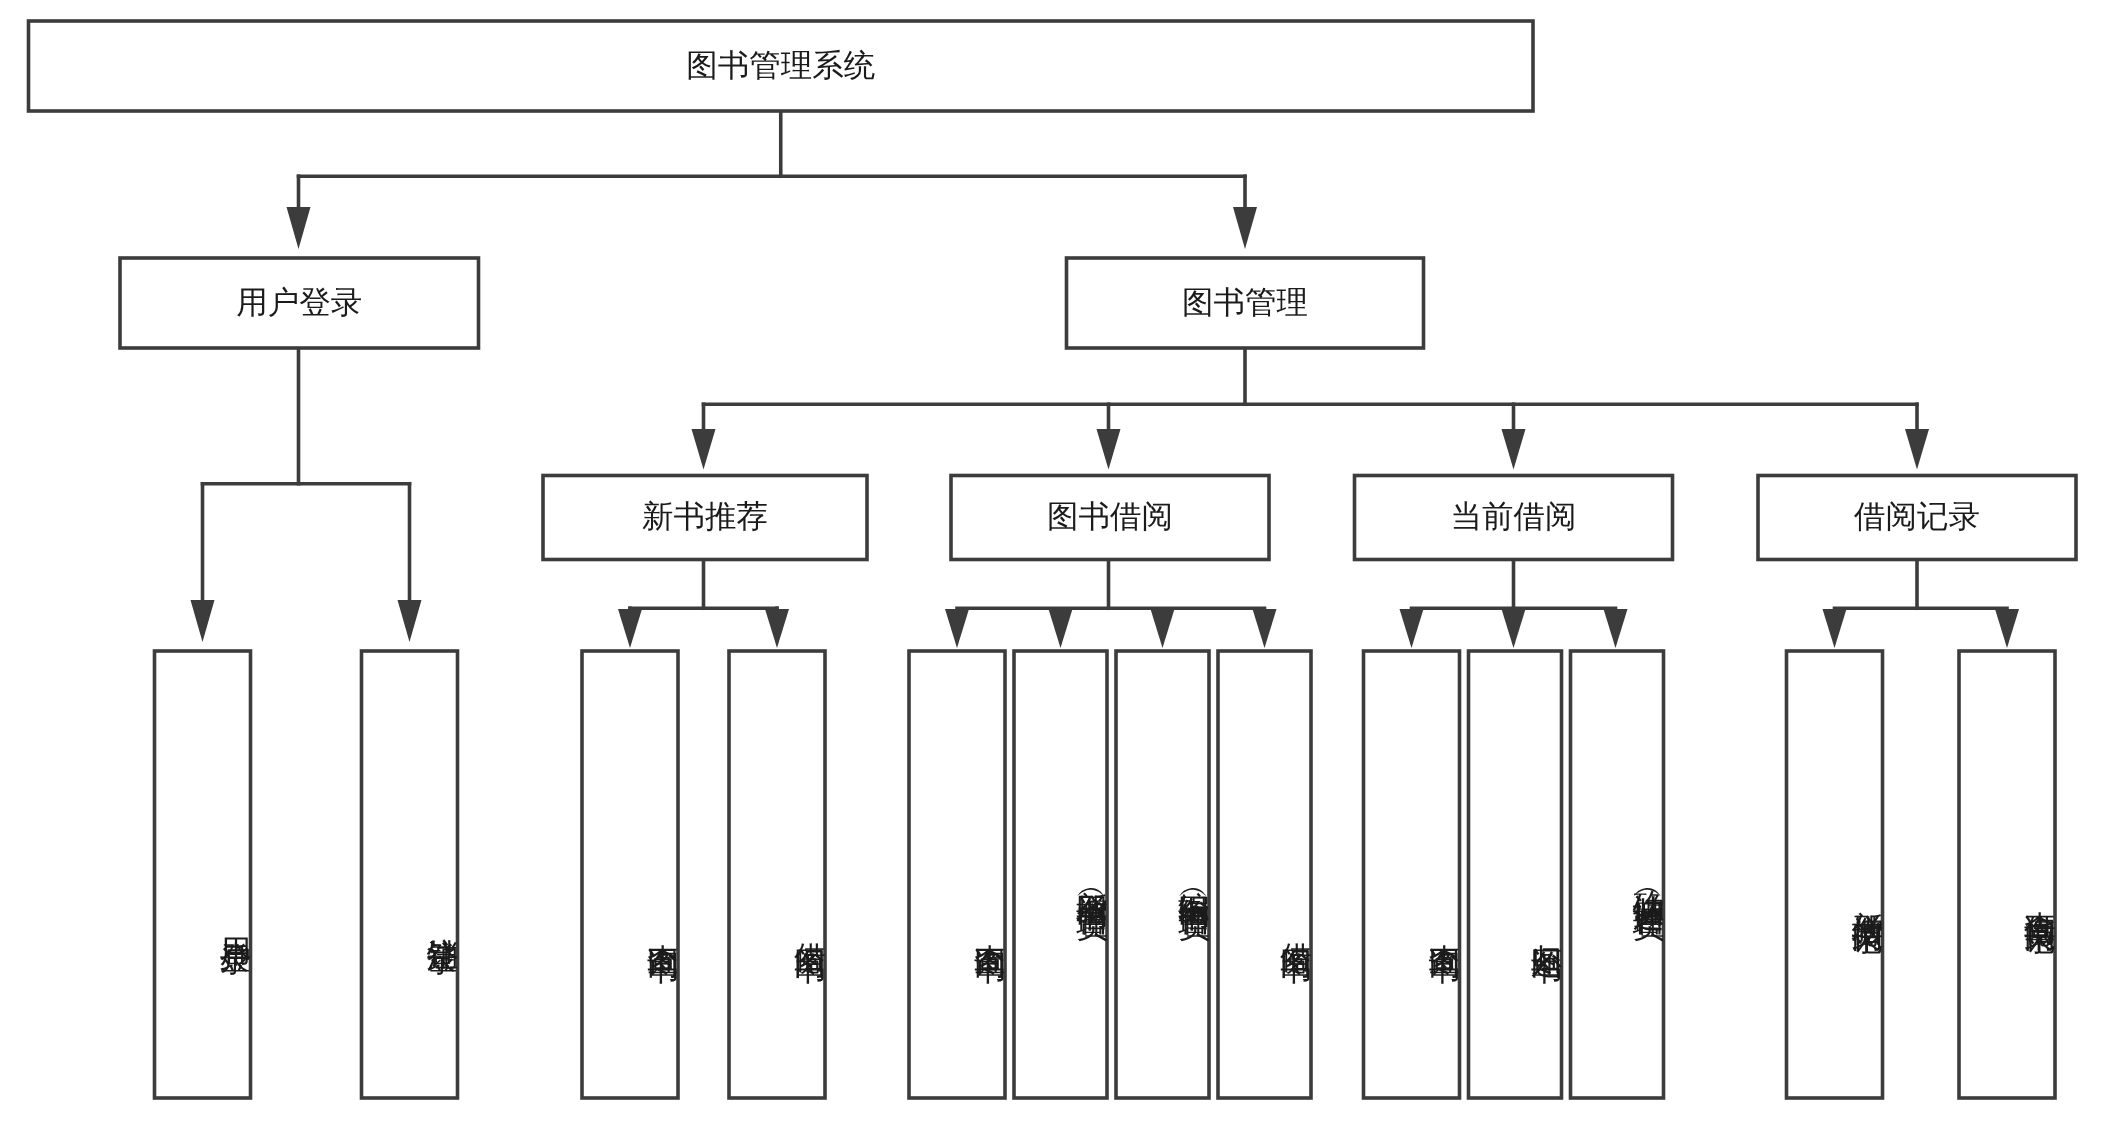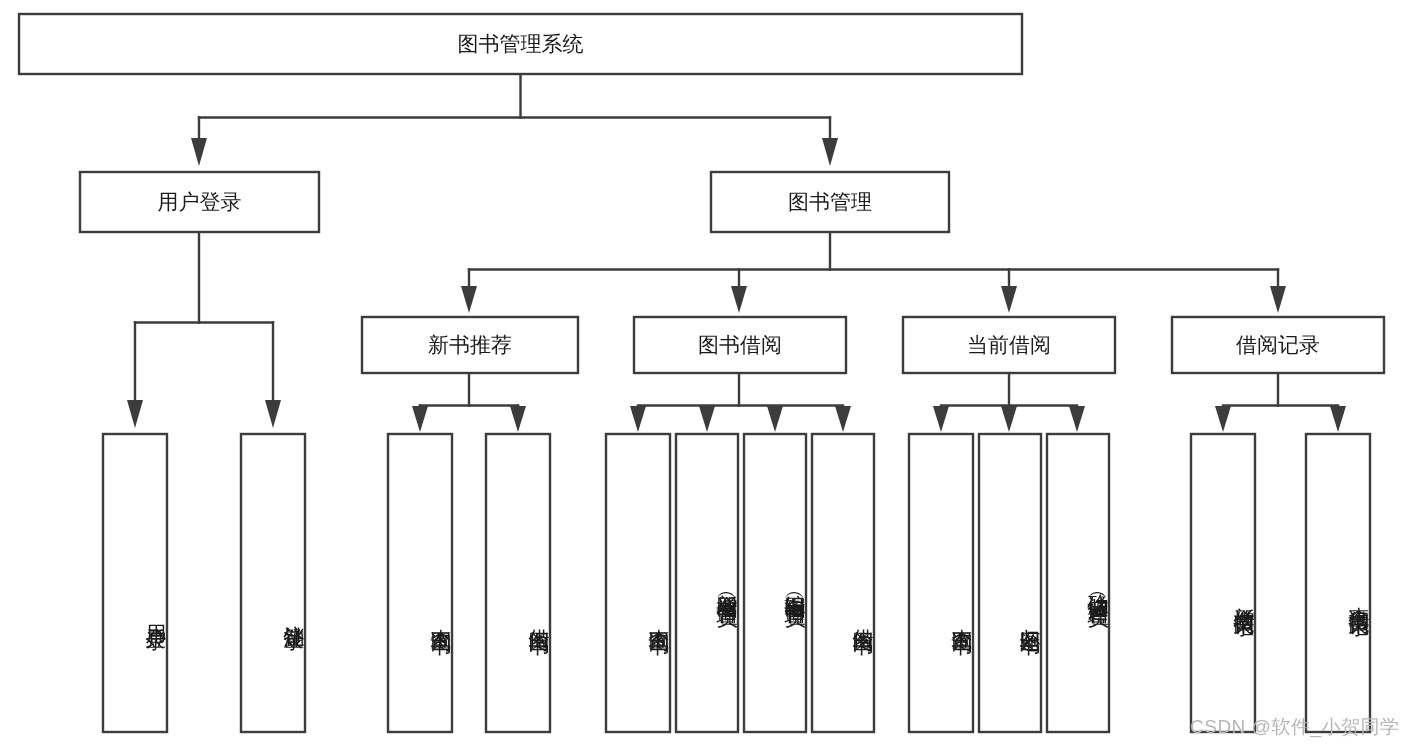--- a/index.html
+++ b/index.html
@@ -208,15 +208,14 @@
   <div class="vlabel" style="left:744px; top:440px; width:62px; height:292px;">编辑图书（管理员）</div>
   <div class="vlabel" style="left:812px; top:500px; width:62px; height:232px;">借阅图书</div>
 
   <div class="vlabel" style="left:909px; top:500px; width:64px; height:232px;">查询图书</div>
   <div class="vlabel" style="left:979px; top:500px; width:62px; height:232px;">归还图书</div>
   <div class="vlabel" style="left:1047px; top:440px; width:62px; height:292px;">确认归还（管理员）</div>
 
   <div class="vlabel" style="left:1191px; top:460px; width:64px; height:272px;">新增借阅记录</div>
   <div class="vlabel" style="left:1306px; top:460px; width:64px; height:272px;">查询借阅记录</div>
 
-  <div class="watermark">CSDN @软件_小贺同学</div>
 
 </div>
 
 </body></html>

